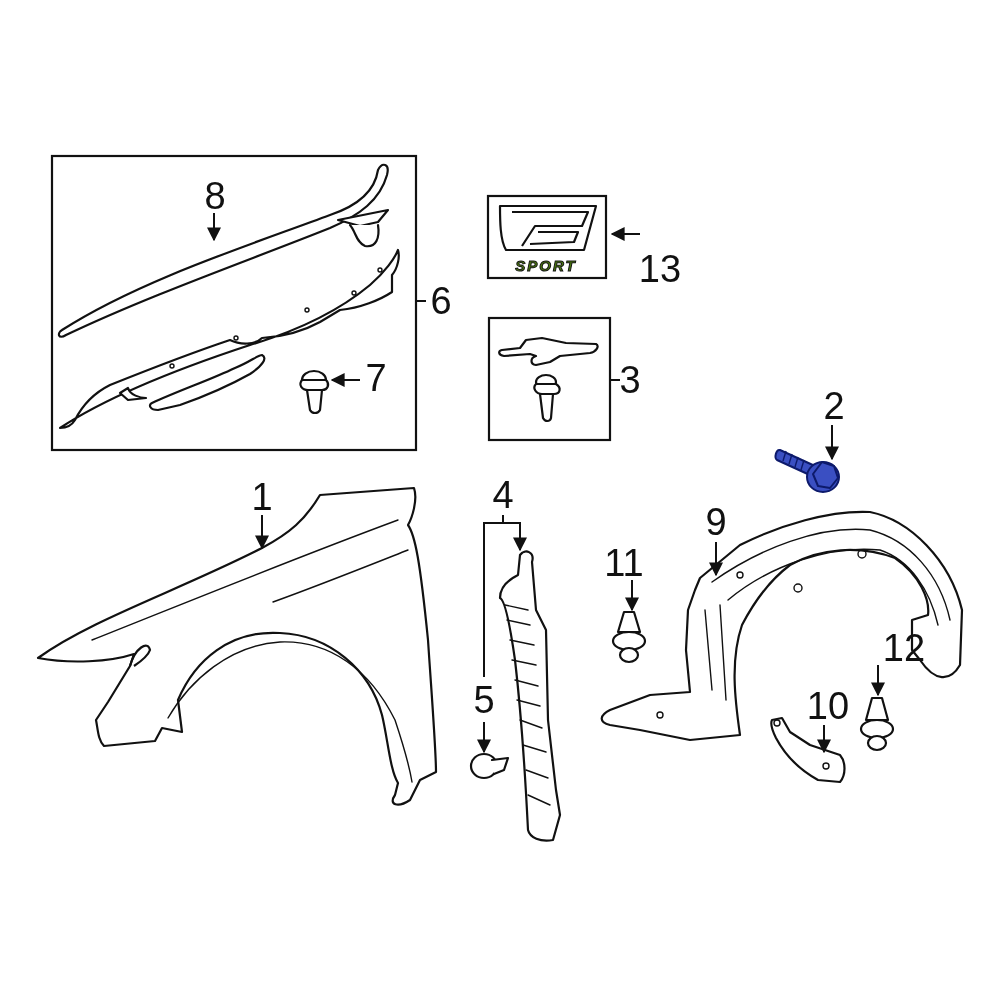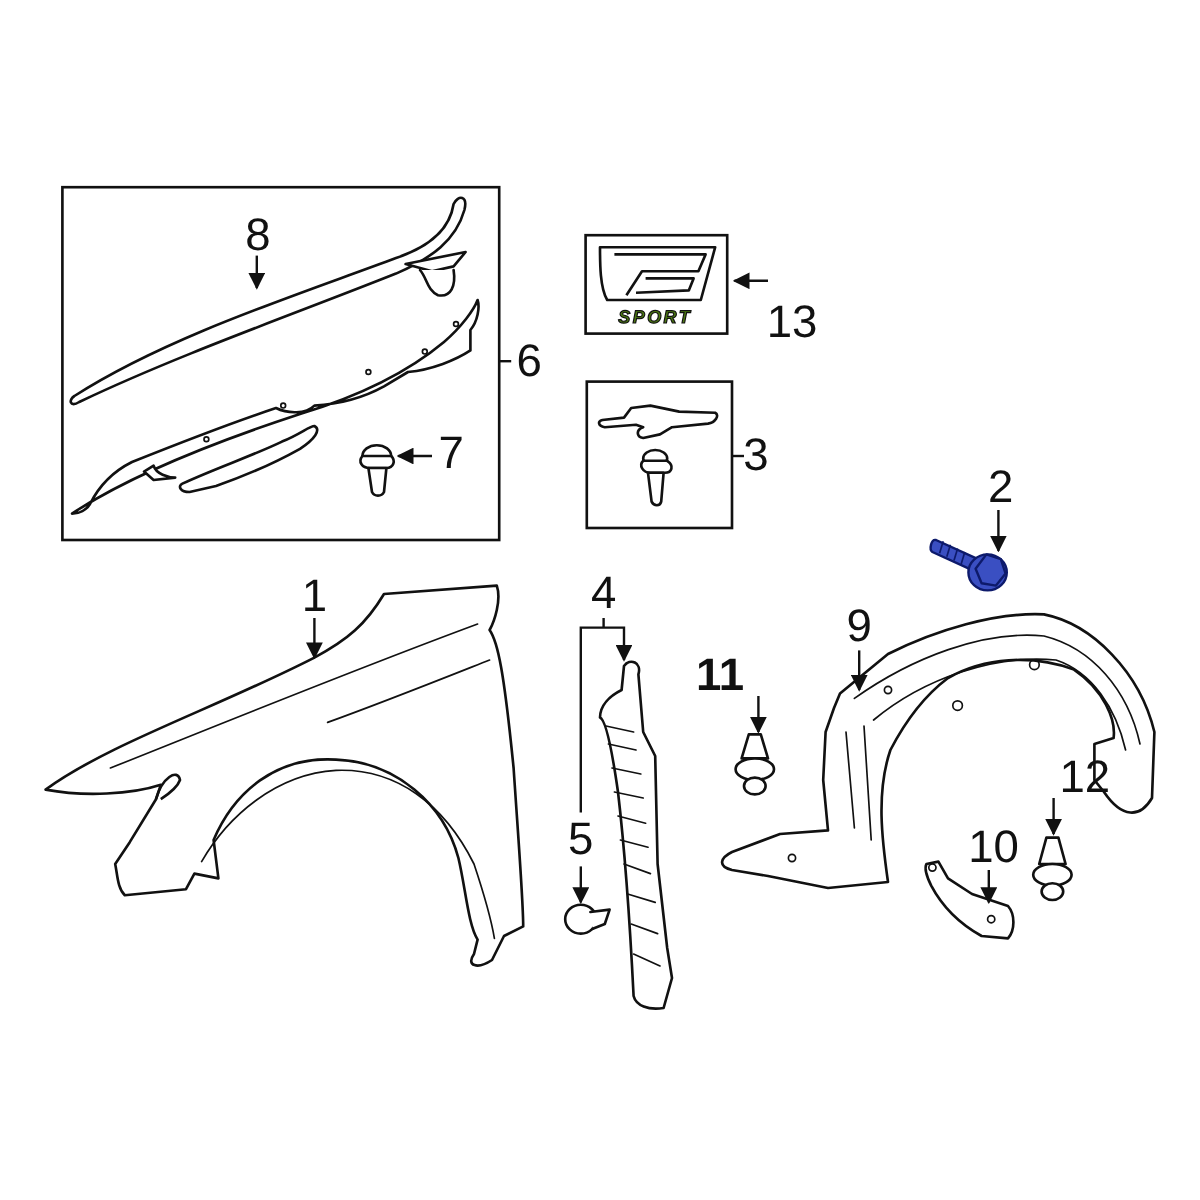--- a/index.html
+++ b/index.html
@@ -145,17 +145,17 @@
 <div class="callout" style="left:262px;top:497px;">1</div>
 <div class="callout" style="left:834px;top:406px;">2</div>
 <div class="callout" style="left:630px;top:380px;">3</div>
 <div class="callout" style="left:503px;top:495px;">4</div>
 <div class="callout" style="left:484px;top:700px;">5</div>
 <div class="callout" style="left:441px;top:301px;">6</div>
 <div class="callout" style="left:376px;top:378px;">7</div>
 <div class="callout" style="left:215px;top:196px;">8</div>
 <div class="callout" style="left:716px;top:522px;">9</div>
 <div class="callout" style="left:828px;top:706px;text-align:center;">10</div>
-<div class="callout" style="left:600px;top:563px;font-weight:bold;">11</div>
+<div class="callout" style="left:624px;top:563px;">11</div>
 <div class="callout" style="left:904px;top:648px;">12</div>
 <div class="callout" style="left:660px;top:248px;margin-top:21px;">13</div>
 
 <div class="emblem-text" style="left:546px;top:265px;">SPORT</div>
 
 </body></html>

